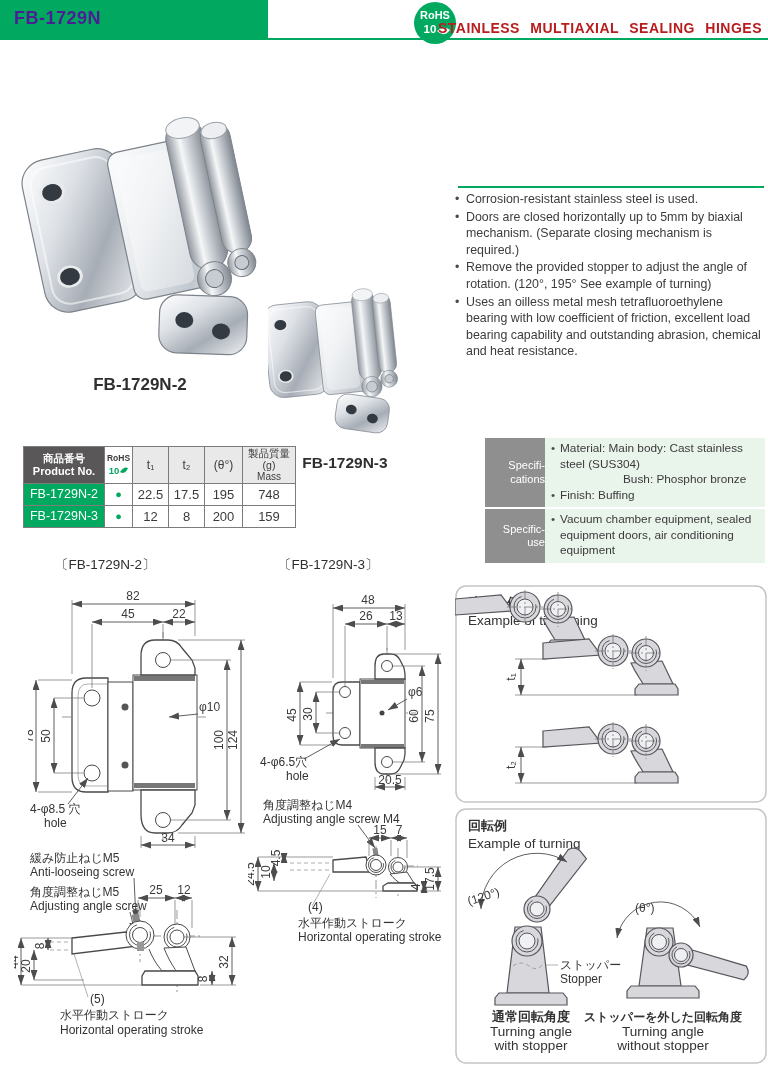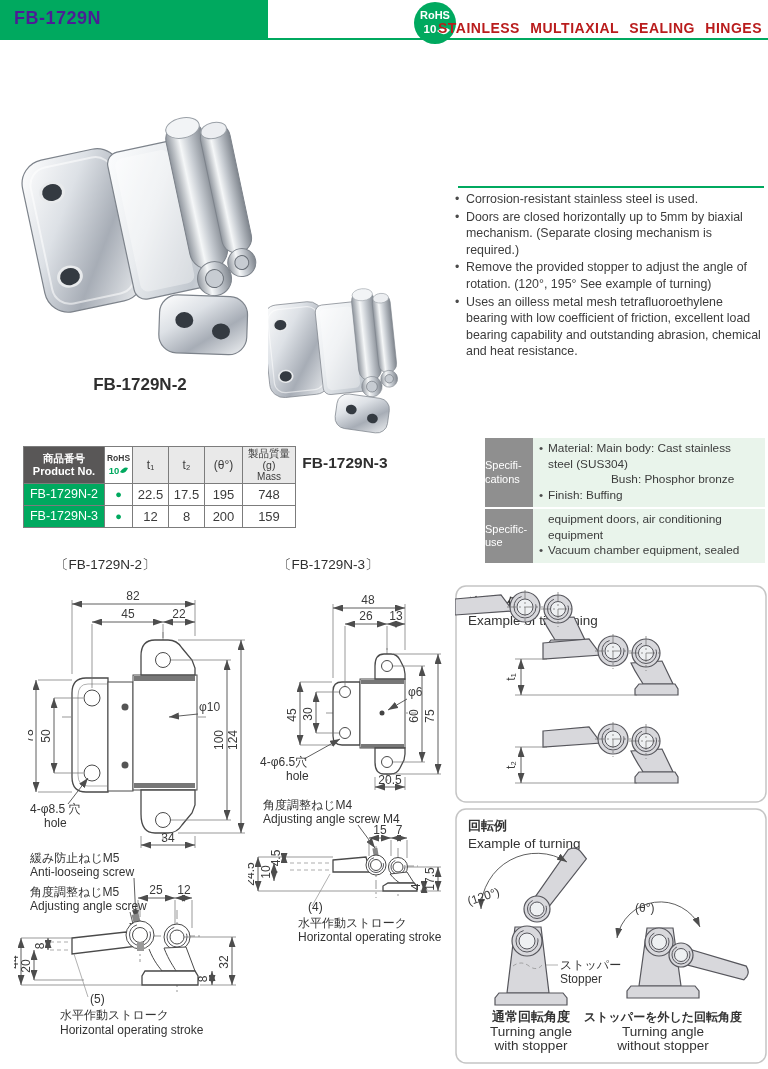--- a/index.html
+++ b/index.html
@@ -37,22 +37,22 @@
   .th-mass .en{font-size:10px;display:block;line-height:1.15;}
   .td-no{background:#00A95F;color:#fff;font-size:12.5px;width:80px;height:21px;}
   .td-rohs{width:27px;color:#00A95F;font-size:11px;}
   .td-num{width:35px;}
   .legend{left:23px;top:505px;font-size:11.5px;color:#3b3b3b;}
   .legend .g{color:#00A95F;font-size:10px;}
 
   
   .specs{left:485px;top:438px;width:280px;font-size:11.8px;}
   .specs .row{display:flex;margin-bottom:2px;}
-  .specs .lab{width:48px;background:#8F8F8F;color:#fff;font-size:11px;display:flex;flex-direction:column;
-              align-items:flex-start;justify-content:center;line-height:1.2;flex:none;}
+  .specs .lab{width:60px;background:#8F8F8F;color:#fff;font-size:11px;display:flex;flex-direction:column;
+              align-items:flex-end;justify-content:center;line-height:1.2;flex:none;}
   .specs .body{flex:1;background:#E9F4EB;padding:3px 6px 4px 6px;line-height:1.32;}
   .specs .ln{position:relative;padding-left:9px;}
   .specs .ln.b::before{content:"•";position:absolute;left:0;color:#4a4a4a;}
   .specs .ind{padding-left:72px;}
 
   .dwg-title{font-size:13.5px;color:#2e2e2e;margin-left:31px;}
 
   
   svg text{font-family:"Liberation Sans","DejaVu Sans",sans-serif;}
   .dt{font-size:12px;fill:#3b3b3b;}
@@ -208,22 +208,22 @@
         <div class="ln ind">Bush: Phosphor bronze</div>
         <div class="ln b">Finish: Buffing</div>
       </div>
     </div>
     <div class="row">
       <div class="lab">
         <span>Specific-</span>
         <span>use</span>
       </div>
       <div class="body">
+        <div class="ln b">Vacuum chamber equipment, sealed</div>
         <div class="ln">equipment doors, air conditioning equipment</div>
-        <div class="ln b">Vacuum chamber equipment, sealed</div>
       </div>
     </div>
   </div>
 
   <div class="abs dwg-title" style="left:24px;top:556px">〔FB-1729N-2〕</div>
   <div class="abs dwg-title" style="left:247px;top:556px">〔FB-1729N-3〕</div>
 
   <svg class="abs" style="left:28px;top:586px" width="232" height="266" viewBox="0 0 232 266">
     <line class="dd" x1="135" y1="46" x2="135" y2="254"></line>
     <line class="dd" x1="34" y1="131" x2="178" y2="131"></line>

